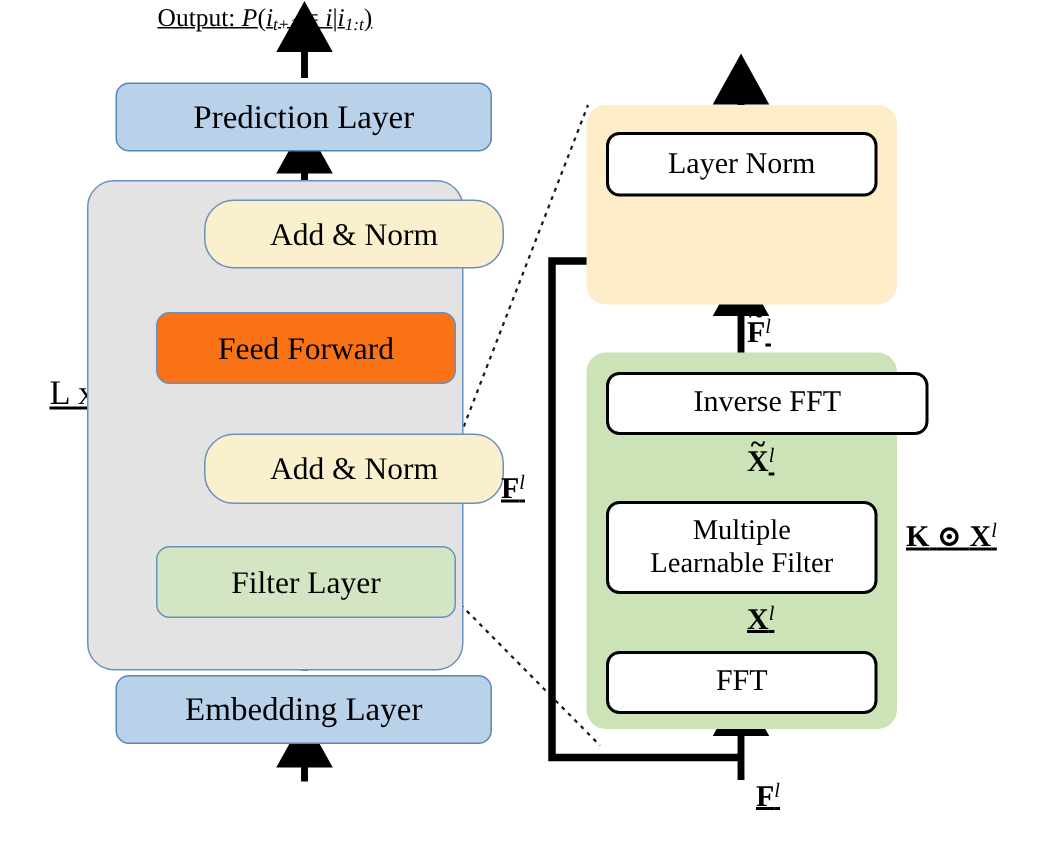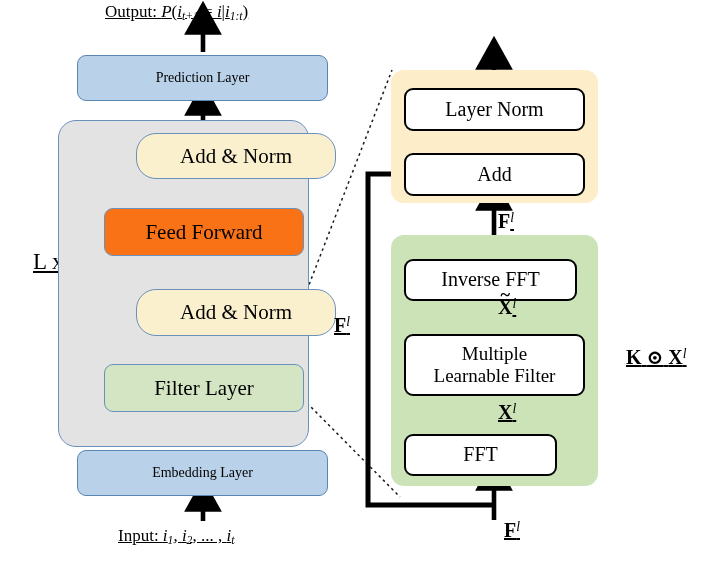--- a/index.html
+++ b/index.html
@@ -6,21 +6,21 @@
   body{width:702px;height:561px;position:relative;overflow:hidden;
        font-family:"Liberation Serif","DejaVu Serif",serif;color:#000;}
   #diagram{position:absolute;left:0;top:0;width:702px;height:561px;}
 
   .node{position:absolute;box-sizing:border-box;display:flex;
         align-items:center;justify-content:center;text-align:center;
         line-height:1.08;}
 
   
   .blue-box{background:#b9d2ea;border:1.6px solid #5b86b4;border-radius:9px;
-            font-size:14px;justify-content:center;}
+            font-size:22px;justify-content:center;}
   .yellow-box{background:#fbf0ce;border:1.6px solid #6a90bd;border-radius:20px;
               font-size:21px;margin-left:32px;}
   .peach-box{background:#f97316;border:1.6px solid #6a90bd;border-radius:9px;
              font-size:21px;}
   .green-box{background:#d3e5c2;border:1.6px solid #6a90bd;border-radius:9px;
              font-size:21px;}
   .gray-group{background:#e3e3e3;border:1.7px solid #6a90bd;border-radius:18px;}
 
   
   .yellow-group{background:#fdeec9;border-radius:13px;}
@@ -116,67 +116,61 @@
   </div>
 
   <div class="node green-box" style="left:104px;top:364px;width:200px;height:48px;">
     <span>Filter Layer</span>
   </div>
 
   <div class="node blue-box" style="left:77px;top:450px;width:251px;height:46px;">
     <span>Embedding Layer</span>
   </div>
 
-  <div class="lbl io-label" style="left:118px;top:526px;">
-    <span>Input: </span><span class="it">i</span><sub>1</sub><span>, </span><span class="it">i</span><sub>2</sub><span>, ... , </span><span class="it">i</span><sub>t</sub>
-  </div>
 
   <div class="node yellow-group" style="left:391px;top:70px;width:207px;height:133px;"></div>
 
   <div class="node white-box" style="left:404px;top:88px;width:181px;height:43px;">
     <span>Layer Norm</span>
   </div>
 
-  <div class="node white-box" style="left:404px;top:153px;width:181px;height:43px;">
-    <span>Add</span>
-  </div>
 
   <div class="lbl math-label" style="left:498px;top:210px;">
     <span class="tilde-wrap"><span class="tl">~</span><span>F</span></span><sup>l</sup>
   </div>
 
   <div class="node green-group" style="left:391px;top:235px;width:207px;height:251px;"></div>
 
-  <div class="node white-box" style="left:404px;top:248px;width:173px;height:42px;margin-top:11px;">
+  <div class="node white-box" style="left:404px;top:248px;width:215px;height:42px;">
     <span>Inverse FFT</span>
   </div>
 
   <div class="lbl math-label" style="left:498px;top:296px;">
     <span class="tilde-wrap"><span class="tl">~</span><span>X</span></span><sup>l</sup>
   </div>
 
   <div class="node white-box two-line" style="left:404px;top:334px;width:181px;height:62px;
               flex-direction:column;">
     <span>Multiple</span>
     <span>Learnable Filter</span>
   </div>
 
   <div class="lbl math-label" style="left:498px;top:401px;">
     <span>X</span><sup>l</sup>
   </div>
 
-  <div class="node white-box" style="left:404px;top:434px;width:153px;height:42px;">
+  <div class="node white-box" style="left:404px;top:434px;width:181px;height:42px;">
     <span>FFT</span>
   </div>
 
   <div class="lbl math-label" style="left:504px;top:519px;">
     <span>F</span><sup>l</sup>
   </div>
 
   <div class="lbl math-label" style="left:334px;top:314px;">
     <span>F</span><sup>l</sup>
   </div>
 
-  <div class="lbl math-label" style="left:604px;top:345px;margin-left:22px;">
+  <div class="lbl math-label" style="left:604px;top:345px;">
     <span>K</span>&nbsp;<span>⊙</span>&nbsp;<span>X</span><sup>l</sup>
   </div>
 
 </div>
 
 </body></html>

